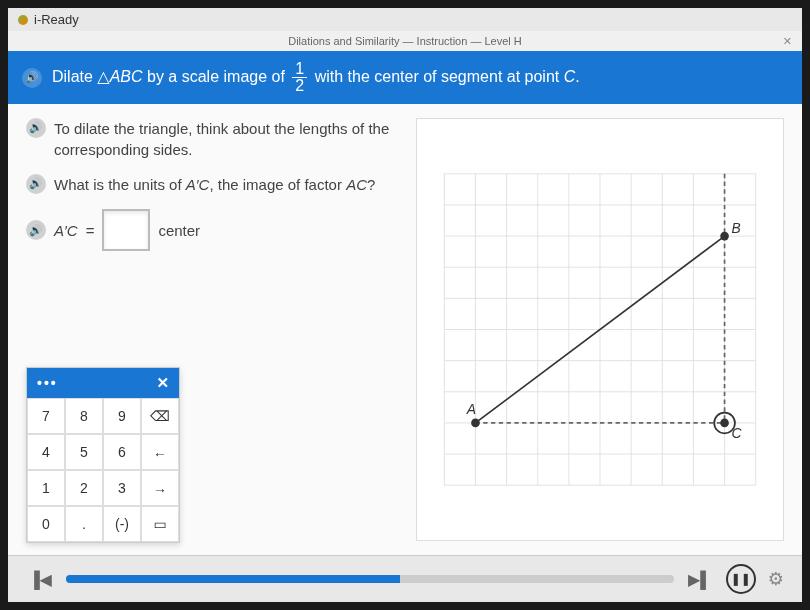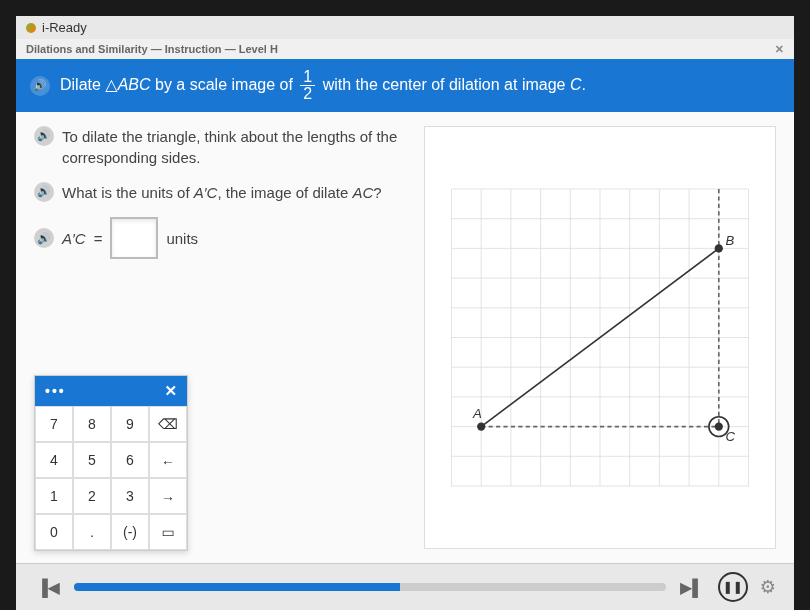--- a/index.html
+++ b/index.html
@@ -1,20 +1,20 @@
 <!DOCTYPE html>
 <html><head>
 <meta charset="utf-8">
 <style>
 * { margin: 0; padding: 0; box-sizing: border-box; }
 body { font-family: Arial, sans-serif; background: #1a1a1a; width: 810px; height: 610px; overflow: hidden; position: relative; }
-.app { background: #f5f5f5; margin: 16px; height: 594px; border-radius: 2px; display: flex; flex-direction: column; }
+.app { background: #f5f5f5; margin: 8px; height: 594px; border-radius: 2px; display: flex; flex-direction: column; }
 .topbar { background: #e8e8e8; padding: 4px 10px; display: flex; align-items: center; gap: 6px; font-size: 13px; color: #333; }
 .topbar .logo-dot { width: 10px; height: 10px; border-radius: 50%; background: linear-gradient(135deg, #7cb342, #f57c00); }
-.breadcrumb { background: #f0f0f0; padding: 4px 10px; font-size: 11px; color: #666; position: relative; font-weight: bold; }
+.breadcrumb { background: #f0f0f0; padding: 4px 10px; text-align: center; font-size: 11px; color: #666; position: relative; }
 .breadcrumb .close { position: absolute; right: 10px; top: 4px; color: #888; cursor: pointer; }
 .prompt-bar { background: #1976d2; color: #fff; padding: 10px 14px; display: flex; align-items: center; gap: 10px; font-size: 16px; }
 .audio-icon { width: 20px; height: 20px; border-radius: 50%; background: rgba(255,255,255,0.2); display: inline-flex; align-items: center; justify-content: center; font-size: 11px; flex-shrink: 0; }
 .audio-icon.dark { background: #d0d0d0; color: #555; }
 .frac { display: inline-flex; flex-direction: column; align-items: center; line-height: 1; vertical-align: middle; margin: 0 3px; }
 .frac .n { border-bottom: 1.5px solid currentColor; padding: 0 3px; }
 .content { flex: 1; display: flex; padding: 14px 18px; gap: 20px; background: #fafafa; position: relative; }
 .left-col { width: 370px; display: flex; flex-direction: column; }
 .instr-block { display: flex; align-items: flex-start; gap: 8px; margin-bottom: 14px; color: #444; font-size: 15px; line-height: 1.4; }
 .answer-row { display: flex; align-items: center; gap: 8px; font-size: 15px; color: #444; }
@@ -45,42 +45,42 @@
   <div class="breadcrumb">
     <span>Dilations and Similarity — Instruction — Level H</span>
     <span class="close">✕</span>
   </div>
   <div class="prompt-bar">
     <span class="audio-icon">🔊</span>
     <span>
       <span>Dilate △</span><i>ABC</i><span> by a scale image of </span><span class="frac">
           <span class="n">1</span>
           <span>2</span>
-        </span><span> with the center of dilation at image </span><i>C</i><span>.</span>
+        </span><span> with the center of segment at point </span><i>C</i><span>.</span>
     </span>
   </div>
 
   <div class="content">
     <div class="left-col">
       <div class="instr-block">
         <span class="audio-icon dark">🔊</span>
         <span>To dilate the triangle, think about the lengths of the corresponding sides.</span>
       </div>
       <div class="instr-block">
         <span class="audio-icon dark">🔊</span>
         <span>
-          <span>What is the units of </span><i>A′C</i><span>, the image of dilate </span><i>AC</i><span>?</span>
+          <span>What is the units of </span><i>A′C</i><span>, the image of factor </span><i>AC</i><span>?</span>
         </span>
       </div>
       <div class="answer-row">
         <span class="audio-icon dark">🔊</span>
         <i>A′C</i>
         <span>=</span>
         <input class="answer-box" style="">
-        <span>units</span>
+        <span>center</span>
       </div>
 
       <div class="keypad">
         <div class="keypad-head">
           <span class="dots">•••</span>
           <span class="kx">✕</span>
         </div>
         <div class="keypad-grid">
           <button>7</button>
           <button>8</button>

